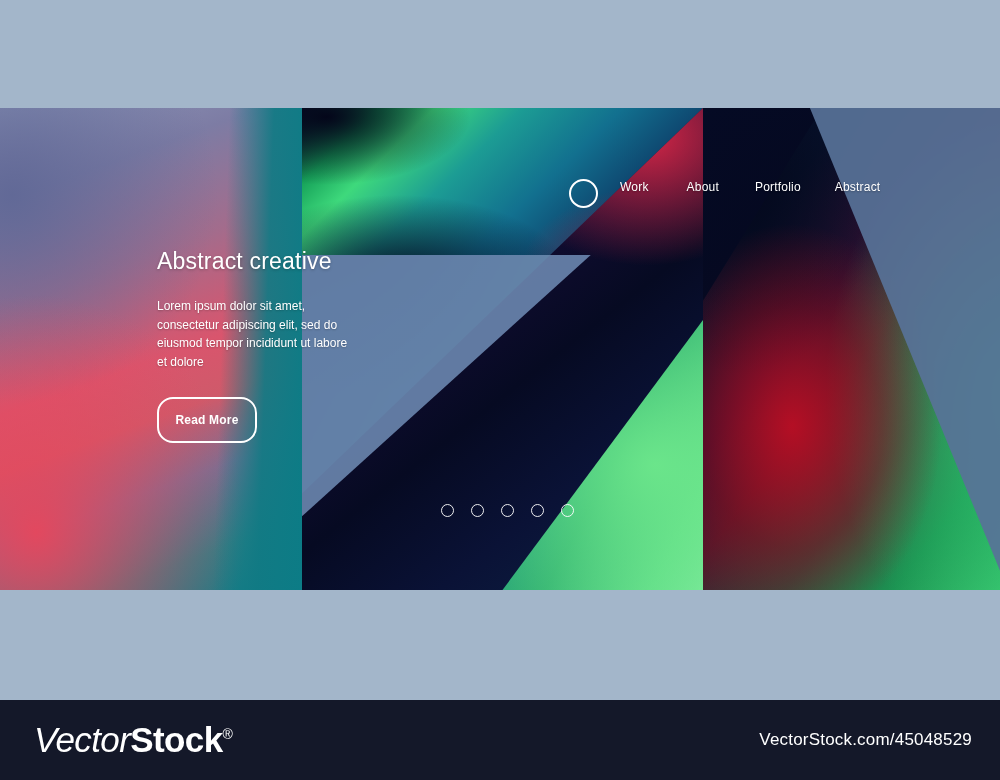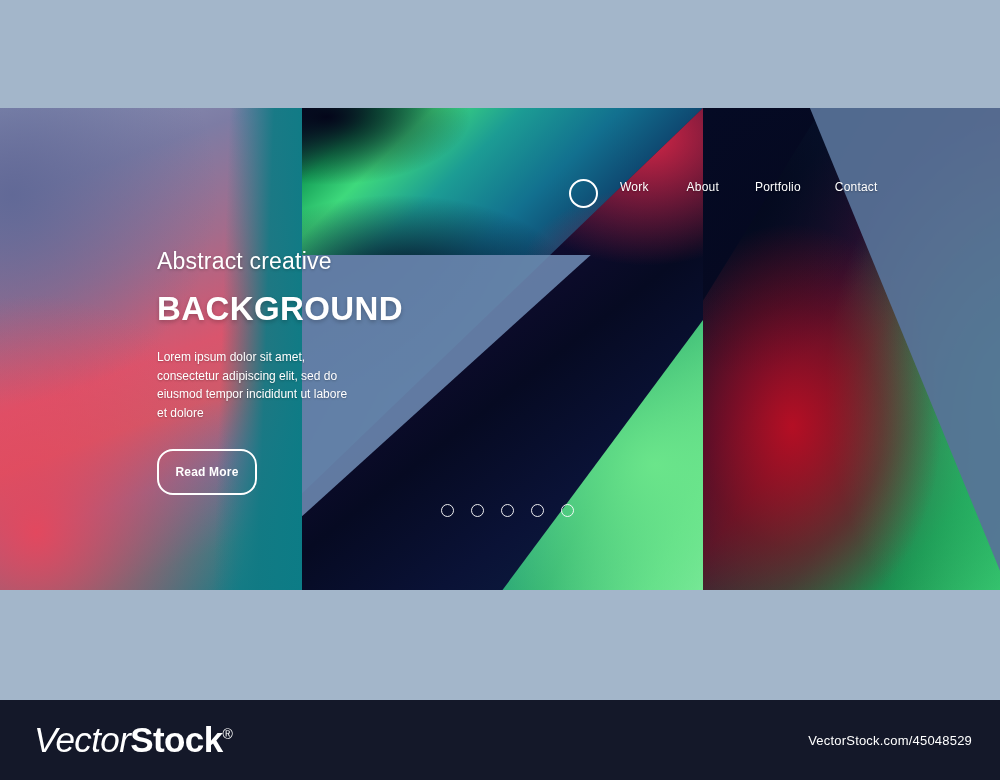--- a/index.html
+++ b/index.html
@@ -150,21 +150,21 @@
   }
   .wm-logo {
     position:absolute; left:34px; top:50%; transform:translateY(-50%);
     color:#ffffff; font-size:35px; letter-spacing:-.6px; white-space:nowrap;
   }
   .wm-logo .thin { font-weight:300;font-style:italic; }
   .wm-logo .bold { font-weight:bold; }
   .wm-logo .reg  { font-size:14px; vertical-align:super; font-weight:400; }
   .wm-url {
     position:absolute; right:28px; top:50%; transform:translateY(-50%);
-    color:#ffffff; font-size:13px; letter-spacing:.2px;
+    color:#ffffff; font-size:17px; letter-spacing:.2px;
   }
 </style>
 </head>
 <body>
 
 <div id="stage">
 
   <div id="artboard">
 
     <div class="panel-left"></div>
@@ -175,28 +175,27 @@
     <div class="right-dark-tri"></div>
     <div class="plate-a"></div>
     <div class="plate-b"></div>
 
     <div class="nav">
       <div class="logo-ring"></div>
       <div class="nav-links">
         <a href="#" class="nav-link n0">Work</a>
         <a href="#" class="nav-link n1">About</a>
         <a href="#" class="nav-link n2">Portfolio</a>
-        <a href="#" class="nav-link n3">Contact</a>
+        <a href="#" class="nav-link n3">Abstract</a>
       </div>
     </div>
 
     <div class="hero">
       <div class="hero-eyebrow">Abstract creative</div>
       <div class="hero-title">
-        <div>BACKGROUND</div>
       </div>
       <div class="hero-sub">Lorem ipsum dolor sit amet, consectetur adipiscing elit, sed do eiusmod tempor incididunt ut labore et dolore</div>
       <button class="cta">Read More</button>
     </div>
 
     <div class="dots">
       <span class="dot"></span>
       <span class="dot"></span>
       <span class="dot"></span>
       <span class="dot"></span>

